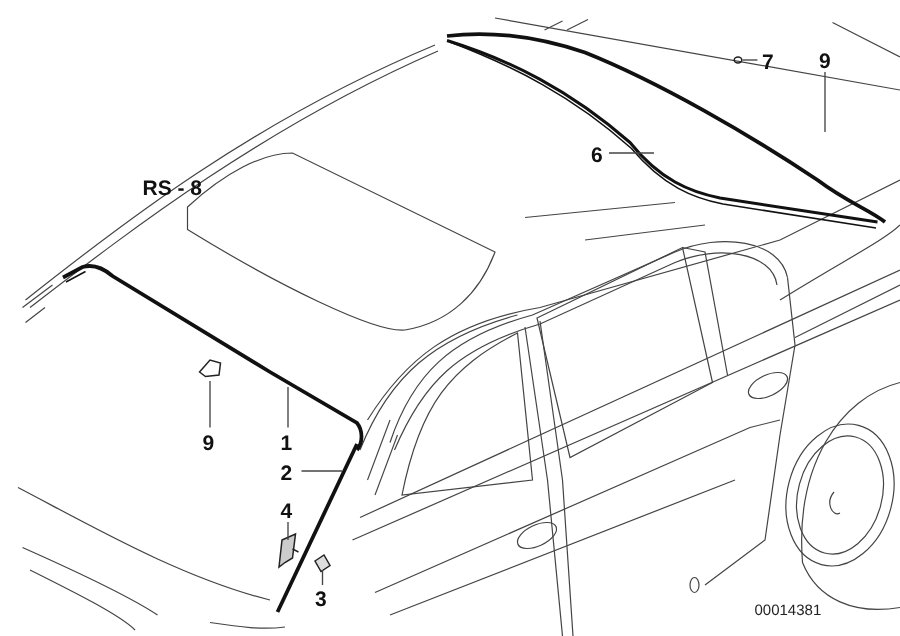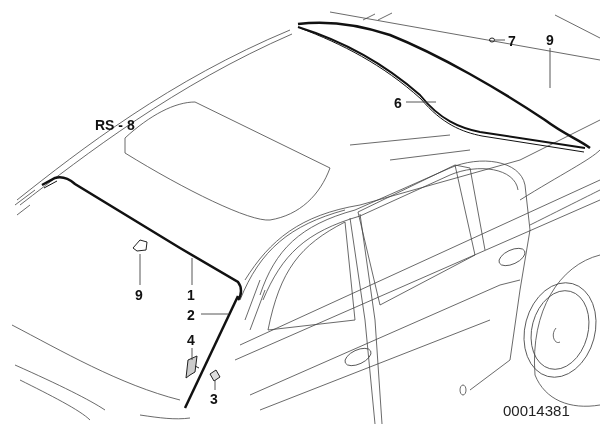--- a/index.html
+++ b/index.html
@@ -26,21 +26,21 @@
       font-family: "Liberation Sans", sans-serif;
       font-weight: bold;
       font-size: 14px;
       color: #111111;
       margin-top: 47px;
     }
     .diagram-no {
       position: absolute;
       left: 503px; top: 402px;
       font-family: "Liberation Sans", sans-serif;
-      font-size: 15px;
+      font-size: 10px;
       color: #222222;
     }
     .part-hit { cursor: pointer; }
   </style>
 </head>
 <body>
 
 <div id="canvas">
 
   <svg class="drawing" width="600" height="424" viewBox="0 0 600 424">

